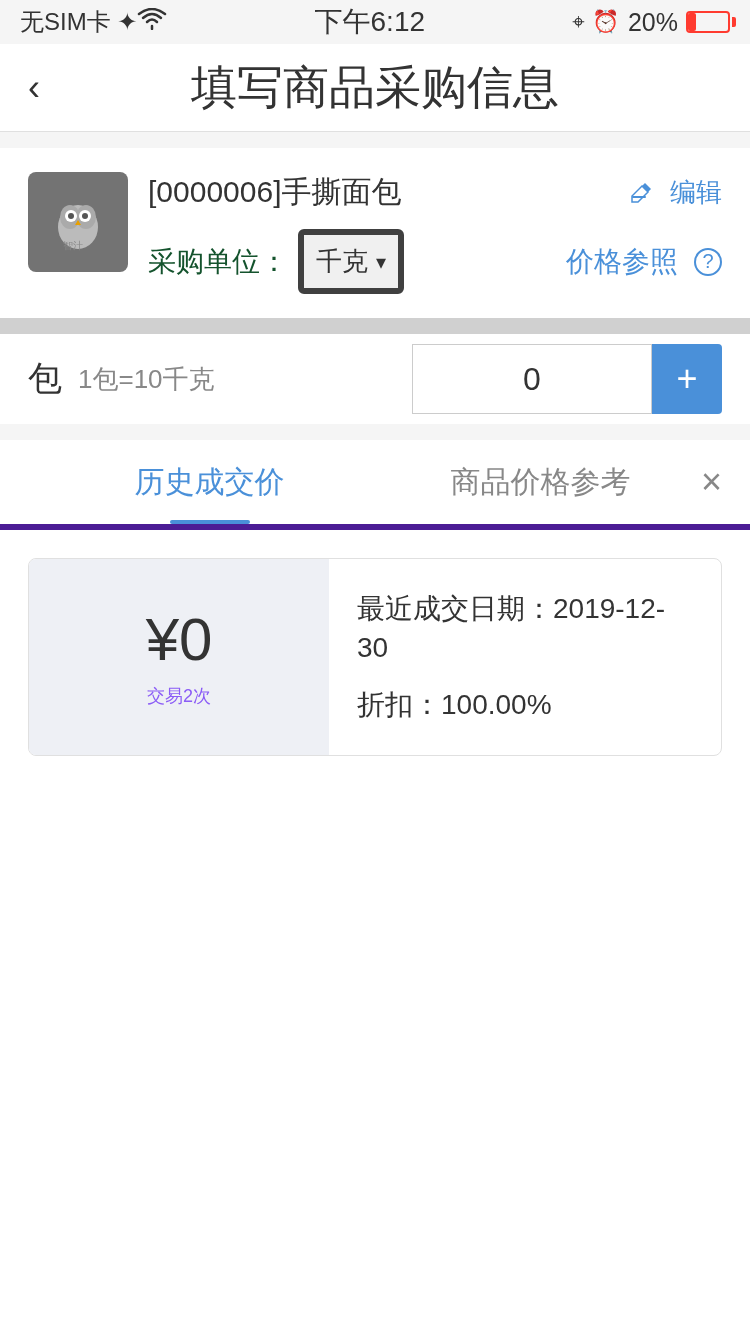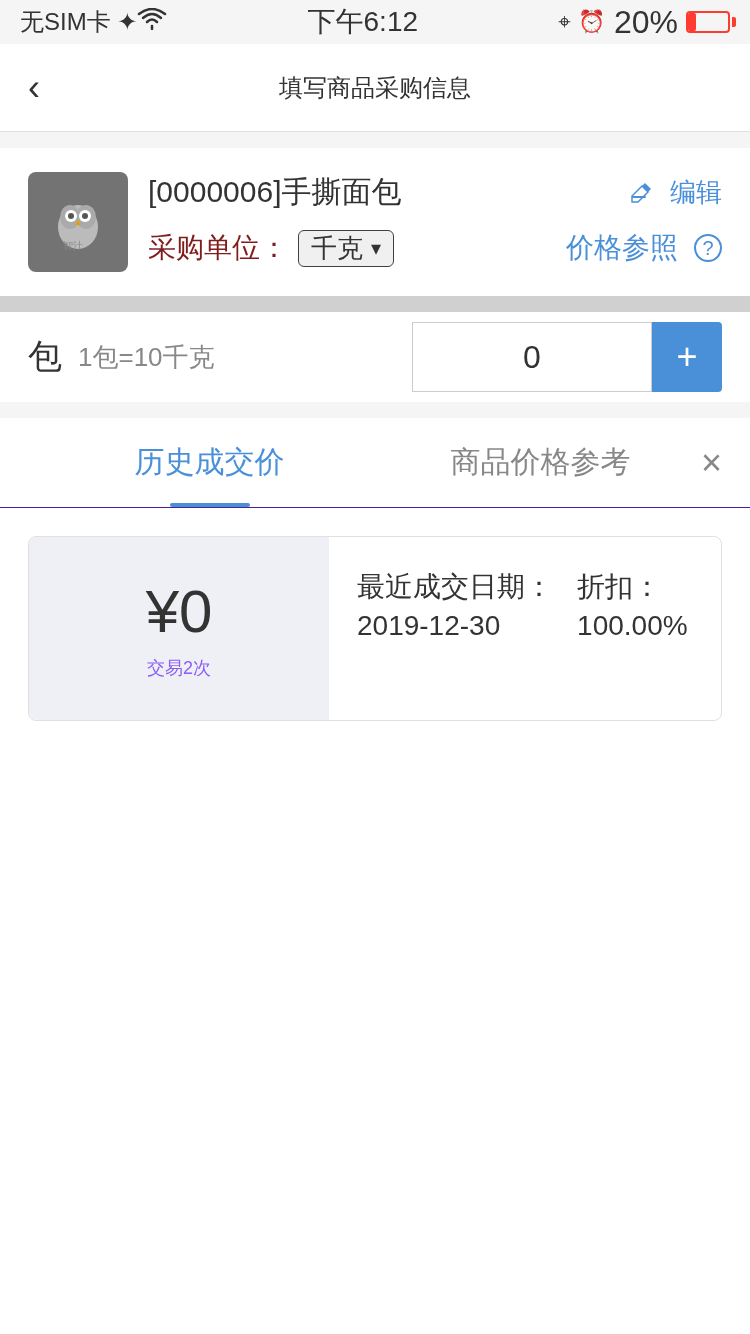--- a/index.html
+++ b/index.html
@@ -80,21 +80,21 @@
       border-bottom: 1px solid #e0e0e0;
     }
     .nav-back {
       position: absolute;
       left: 28px;
       font-size: 36px;
       color: #333;
       cursor: pointer;
     }
     .nav-title {
-      font-size: 24px;
+      font-size: 46px;
       font-weight: 500;
       color: #333;
     }
 
     
     .product-card {
       background: #fff;
       padding: 24px 28px;
       margin-top: 16px;
     }
@@ -136,28 +136,28 @@
       cursor: pointer;
     }
     .product-unit-row {
       display: flex;
       align-items: center;
       justify-content: space-between;
       margin-top: 16px;
     }
     .unit-label {
       font-size: 28px;
-      color: #7f1d1d;
+      color: #14532d;
       text-align: center;
     }
     .unit-select {
       background: #f0f0f0;
-      border: 1px solid #404040;
+      border: 6px solid #404040;
       border-radius: 6px;
-      padding: 0 12px;
+      padding: 9px 12px;
       font-size: 26px;
       color: #333;
       display: flex;
       align-items: center;
       gap: 8px;
       cursor: pointer;
     }
     .price-ref {
       font-size: 28px;
       color: #4a90d9;
@@ -235,21 +235,21 @@
       color: #fff;
       cursor: pointer;
       border-radius: 0 4px 4px 0;
     }
 
     
     .tabs-bar {
       background: #fff;
       display: flex;
       align-items: center;
-      border-bottom: 1px solid #4c1d95;
+      border-bottom: 6px solid #4c1d95;
       padding: 0 44px;
       height: 90px;
       margin-top: 16px;
       position: relative;
     }
     .tab-item {
       flex: 1;
       display: flex;
       flex-direction: column;
       align-items: center;
@@ -310,21 +310,21 @@
     }
     .price-transactions {
       font-size: 18px;
       color: #8b5cf6;
       margin-top: 10px;
     }
     .price-card-right {
       flex: 1;
       padding: 30px 28px;
       display: flex;
-      flex-direction: row;
+      flex-direction: column;
       gap: 18px;
     }
     .price-detail-row {
       font-size: 28px;
       color: #333;
       line-height: 1.4;
     }
   </style>
 </head>
 <body>
@@ -338,21 +338,21 @@
           <path d="M10 14 Q15 9 20 14" stroke="#333" stroke-width="2.5" fill="none" stroke-linecap="round"></path>
           <path d="M6 10 Q15 2 24 10" stroke="#333" stroke-width="2.5" fill="none" stroke-linecap="round"></path>
           <path d="M2 6 Q15 -4 28 6" stroke="#333" stroke-width="2.5" fill="none" stroke-linecap="round"></path>
         </svg>
     </span>
   </div>
   <div class="status-center">下午6:12</div>
   <div class="status-right">
     <span style="font-size:22px;">⌖</span>
     <span style="font-size:22px;">⏰</span>
-    <span style="font-size:32px;">20%</span>
+    <span style="font-size:25px;">20%</span>
     <span class="battery-icon">
       <div class="battery-fill"></div>
     </span>
   </div>
 </div>
 
 <div class="nav-bar">
   <div class="nav-back">‹</div>
   <div class="nav-title">填写商品采购信息</div>
 </div>

